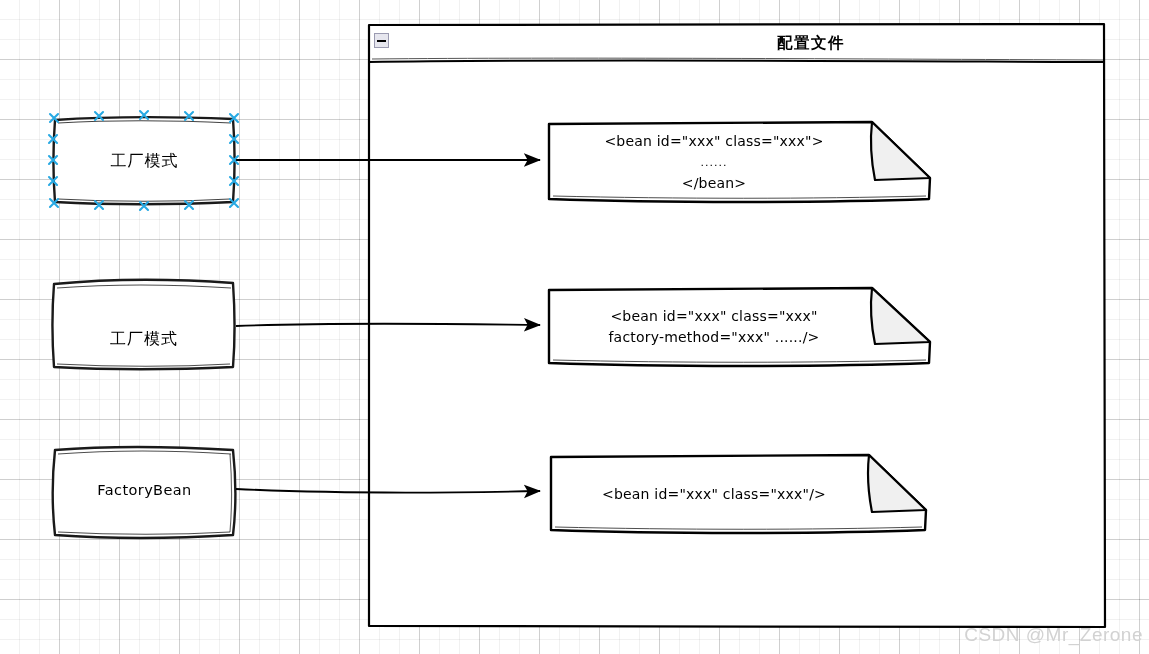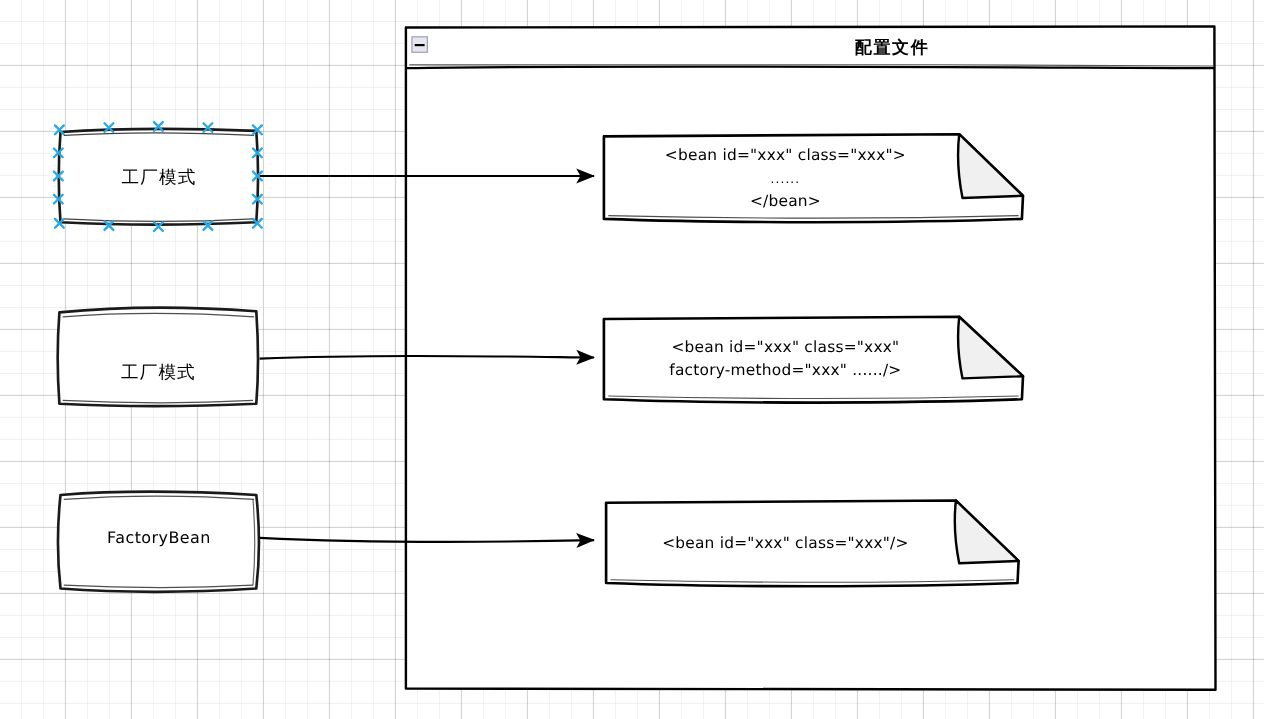--- a/index.html
+++ b/index.html
@@ -252,14 +252,15 @@
 
   <div class="note-text" style="left:549px; top:290px; width:330px; height:74px;">
     <span>&lt;bean id="xxx" class="xxx"</span>
     <span>factory-method="xxx" ....../&gt;</span>
   </div>
 
   <div class="note-text" style="left:551px; top:457px; width:326px; height:74px;">
     <span>&lt;bean id="xxx" class="xxx"/&gt;</span>
   </div>
 
+  <div id="watermark">CSDN @Mr_Zerone</div>
 
 </div>
 
 </body></html>

